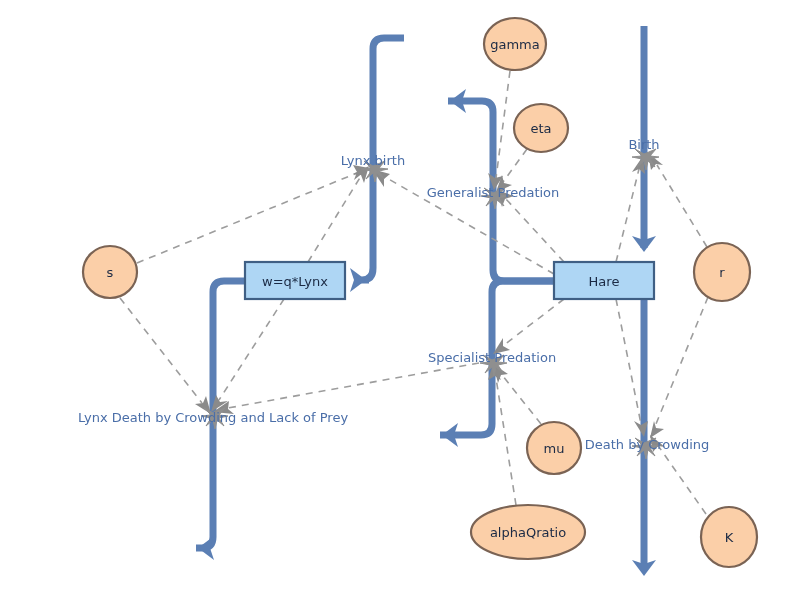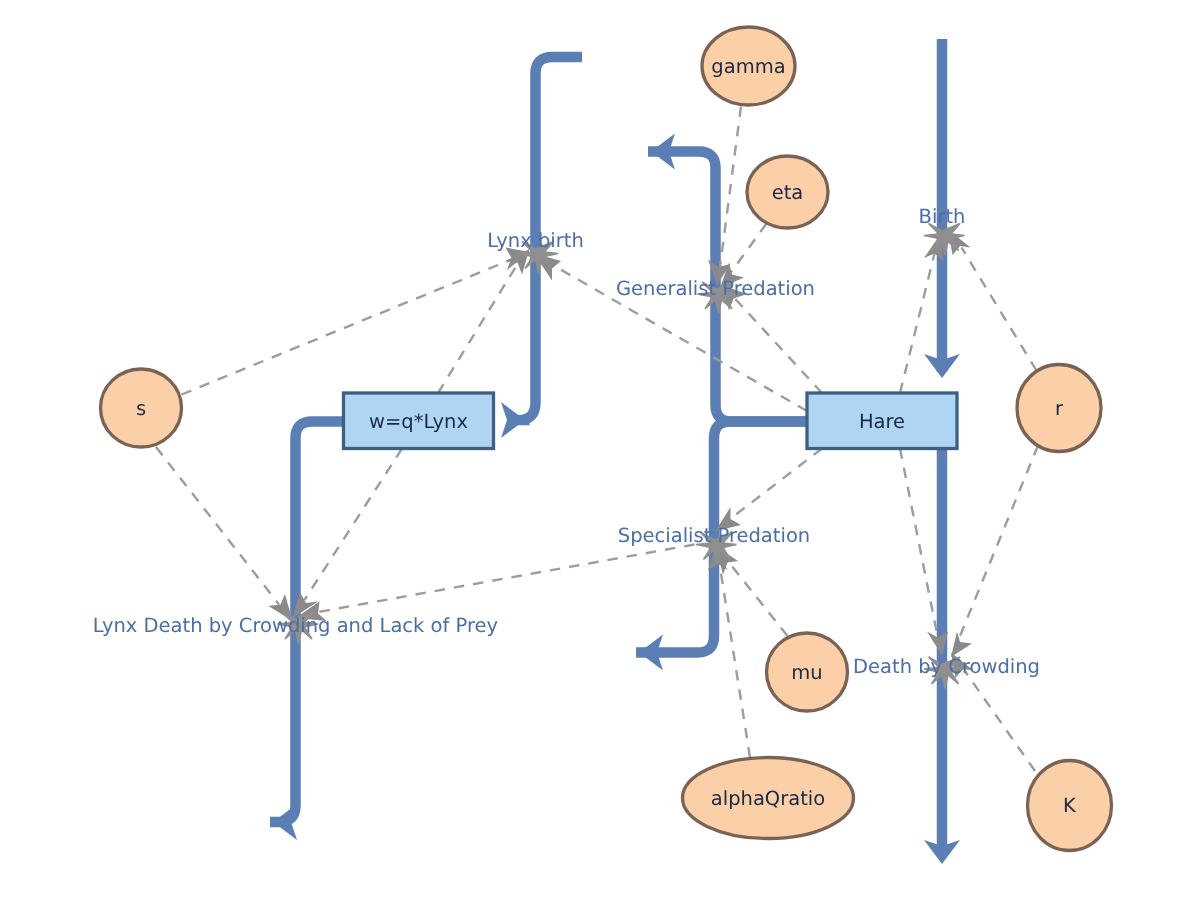--- a/index.html
+++ b/index.html
@@ -10,21 +10,21 @@
   }
   body {
     width: 800px;
     height: 598px;
     position: relative;
     overflow: hidden;
     font-family: "DejaVu Sans", sans-serif;
   }
   #canvas {
     position: absolute;
-    top: 0; left: 0;
+    top: 0; left: 16px;
     width: 737px;
     height: 598px;
   }
   .diagram-svg {
     position: absolute;
     top: 0; left: 0;
     width: 800px;
     height: 598px;
   }
   .flow-path {

